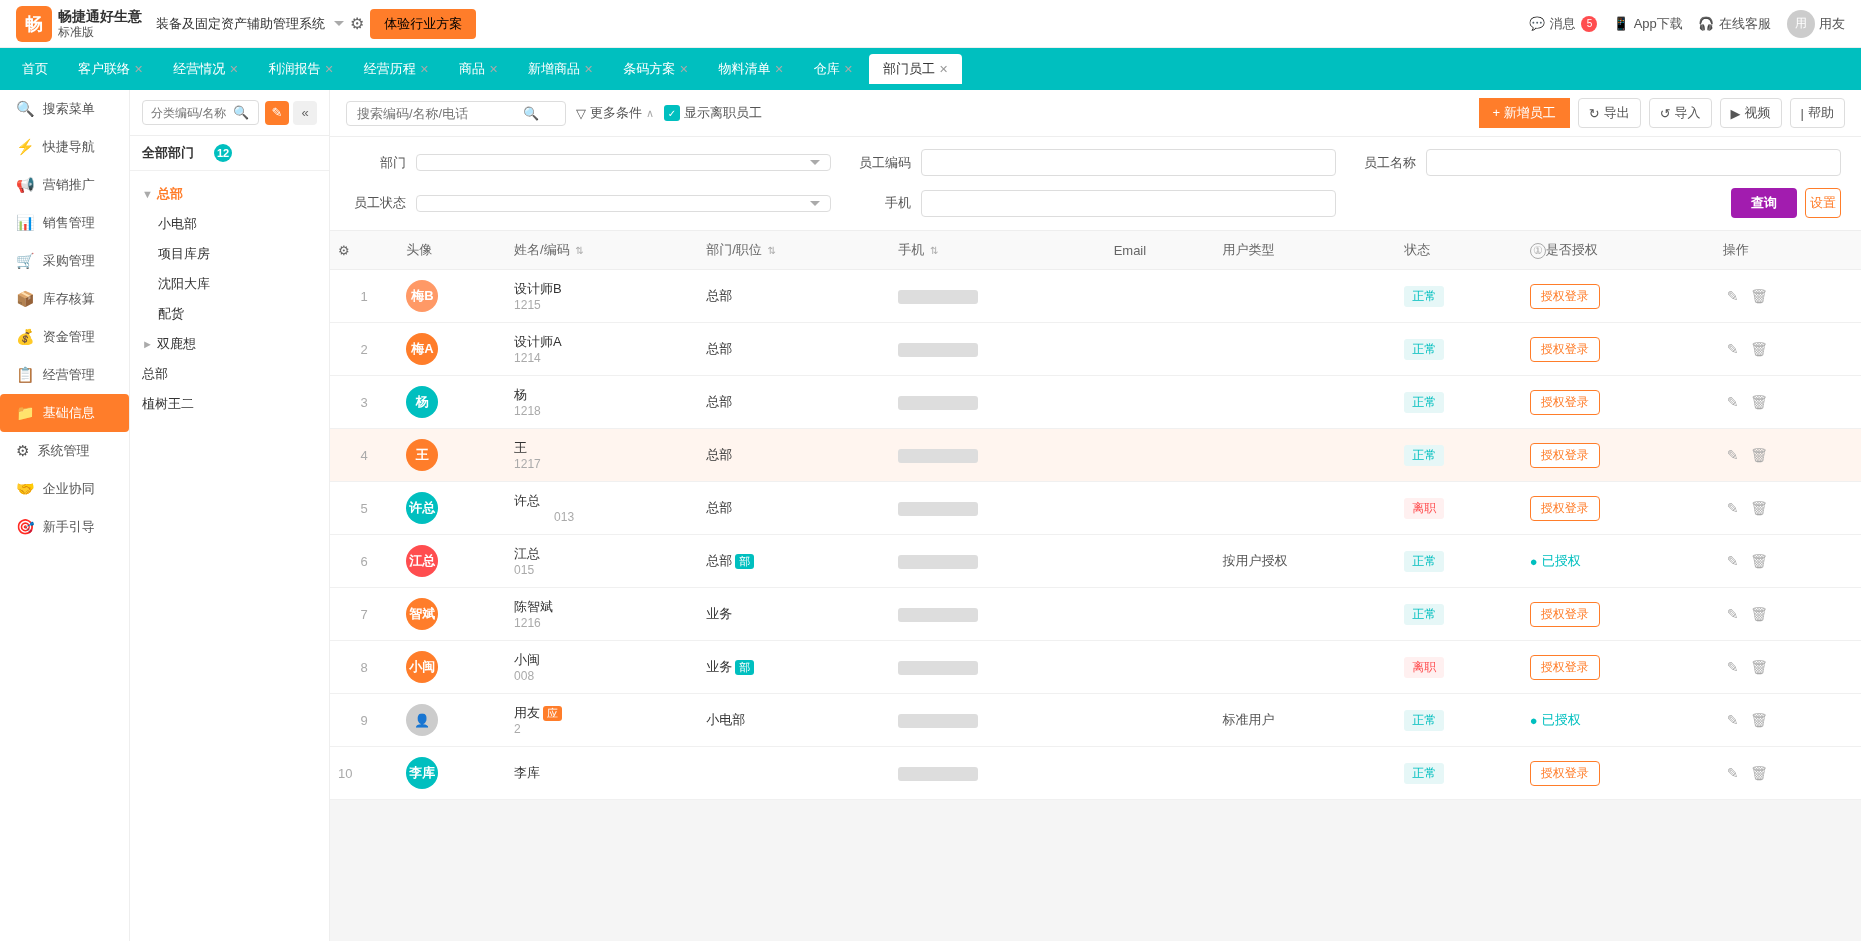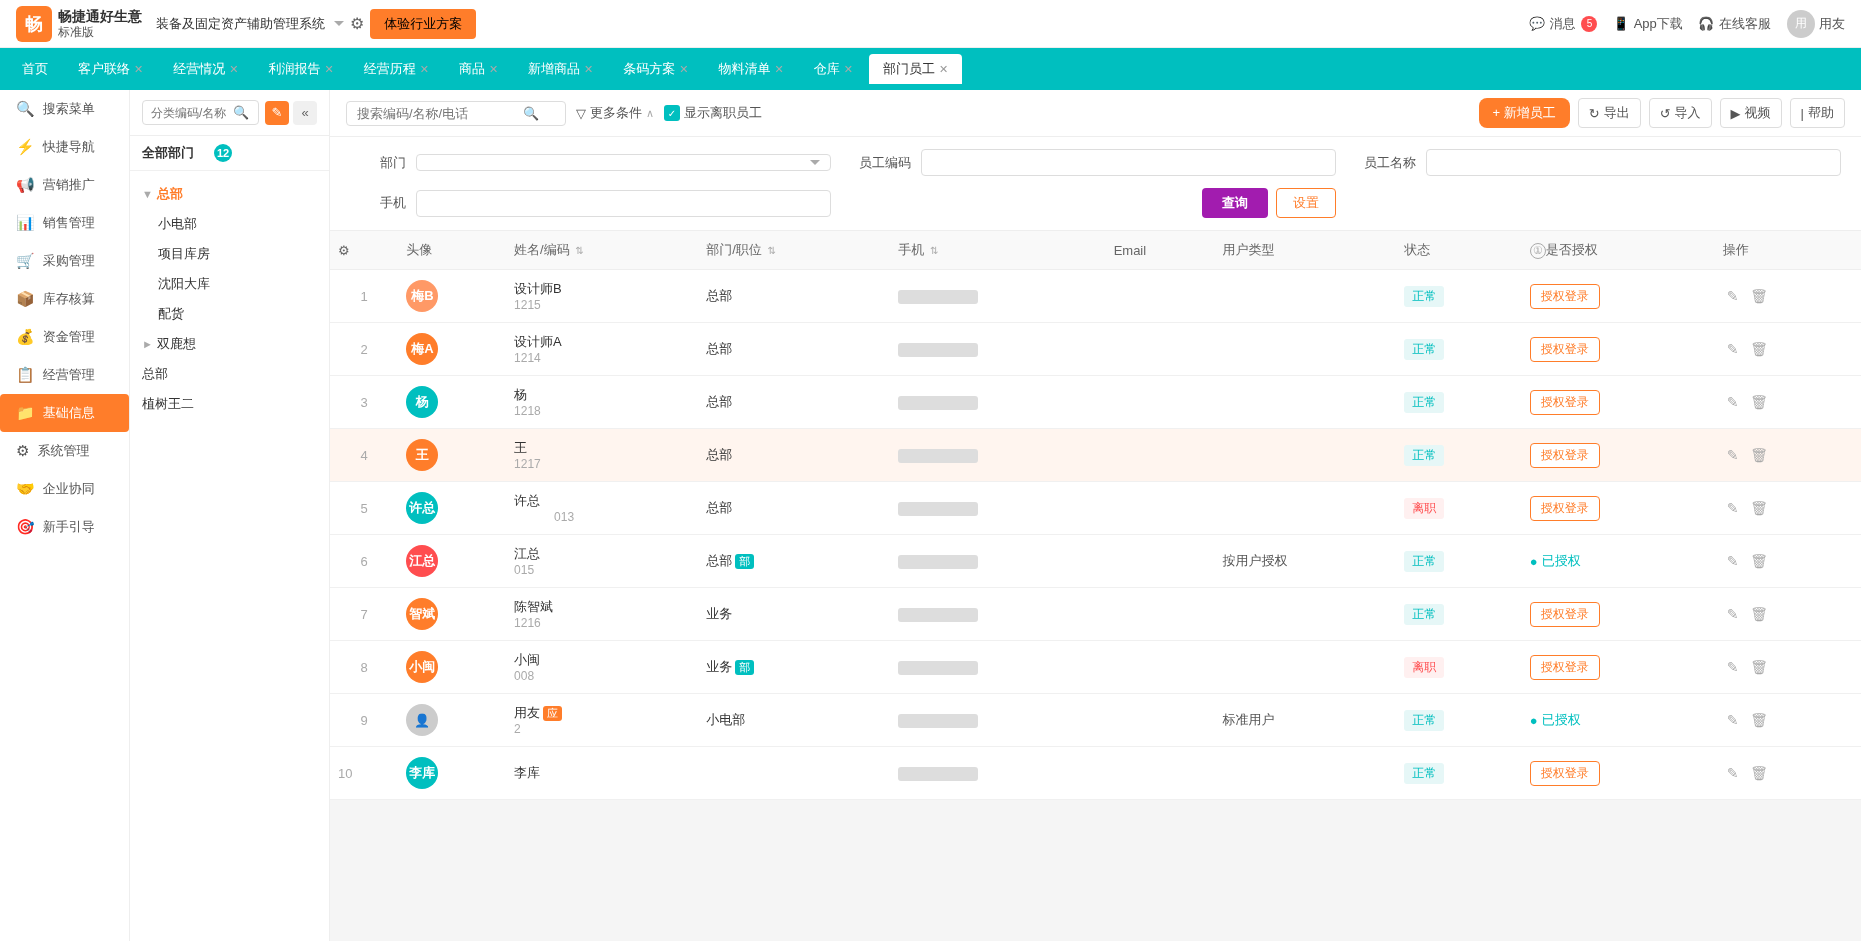--- a/index.html
+++ b/index.html
@@ -58,32 +58,32 @@
 
     
     .search-bar { background: #fff; padding: 8px 16px; display: flex; align-items: center; gap: 10px; border-bottom: 1px solid #eee; }
     .search-input-wrap { display: flex; align-items: center; border: 1px solid #ddd; border-radius: 4px; padding: 4px 10px; gap: 6px; min-width: 220px; }
     .search-input-wrap input { border: none; outline: none; font-size: 13px; width: 160px; color: #999; }
     .filter-btn { display: flex; align-items: center; gap: 4px; color: #555; cursor: pointer; font-size: 13px; }
     .filter-btn .arrow { font-size: 11px; color: #aaa; }
     .show-former { display: flex; align-items: center; gap: 4px; color: #555; font-size: 13px; cursor: pointer; }
     .checkbox-icon { width: 16px; height: 16px; border-radius: 3px; background: #00bfbf; display: flex; align-items: center; justify-content: center; color: #fff; font-size: 10px; }
     .top-right-actions { margin-left: auto; display: flex; align-items: center; gap: 8px; }
-    .btn-add { background: #ff7d2a; color: #fff; border: none; border-radius: 8px; padding: 6px 14px; cursor: pointer; font-size: 13px; display: flex; align-items: center; gap: 4px; }
+    .btn-add { background: #ff7d2a; color: #fff; border: none; border-radius: 0; padding: 6px 14px; cursor: pointer; font-size: 13px; display: flex; align-items: center; gap: 4px; }
     .btn-outline { border: 1px solid #ddd; background: #fff; border-radius: 4px; padding: 5px 10px; cursor: pointer; font-size: 13px; display: flex; align-items: center; gap: 4px; color: #555; }
 
     
     .filter-form { background: #fff; padding: 12px 20px; border-bottom: 1px solid #eee; display: grid; grid-template-columns: 1fr 1fr 1fr; gap: 12px 24px; align-items: center; }
     .form-row { display: flex; align-items: center; gap: 10px; }
     .form-label { color: #555; font-size: 13px; white-space: nowrap; width: 56px; text-align: right; }
     .form-control { flex: 1; border: 1px solid #ddd; border-radius: 4px; padding: 5px 10px; font-size: 13px; outline: none; color: #333; }
     .form-select { flex: 1; border: 1px solid #ddd; border-radius: 4px; padding: 5px 10px; font-size: 13px; outline: none; color: #999; background: #fff; display: flex; align-items: center; justify-content: space-between; cursor: pointer; }
     .form-actions { display: flex; gap: 8px; justify-content: flex-end; align-items: center; }
     .btn-query { background: #a21caf; color: #fff; border: none; border-radius: 4px; padding: 6px 20px; cursor: pointer; font-size: 13px; font-weight: bold; }
-    .btn-set { background: #fff; color: #ff7d2a; border: 1px solid #ff7d2a; border-radius: 4px; padding: 5px 16px; cursor: pointer; font-size: 13px; }
+    .btn-set { background: #fff; color: #ff7d2a; border: 1px solid #ff7d2a; border-radius: 4px; padding: 5px 4px; cursor: pointer; font-size: 13px; }
 
     
     .table-wrap { flex: 1; overflow: auto; padding: 0 0 0 0; }
     table { width: 100%; border-collapse: collapse; background: #fff; font-size: 13px; }
     thead tr { background: #f9f9f9; border-bottom: 1px solid #eee; }
     th { padding: 10px 8px; color: #666; font-weight: normal; text-align: left; border-bottom: 1px solid #eee; white-space: nowrap; }
     td { padding: 10px 8px; color: #333; border-bottom: 1px solid #f0f0f0; vertical-align: middle; }
     tr.highlighted td { background: #fff5ef; }
     .avatar-circle { width: 32px; height: 32px; border-radius: 50%; display: flex; align-items: center; justify-content: center; color: #fff; font-size: 13px; font-weight: bold; flex-shrink: 0; }
     .status-badge { display: inline-block; padding: 2px 8px; border-radius: 3px; font-size: 12px; }
@@ -296,20 +296,27 @@
             <span class="arrow-down"></span>
           </div>
         </div>
         <div class="form-row">
           <span class="form-label">员工编码</span>
           <input class="form-control" type="text" style="">
         </div>
         <div class="form-row">
           <span class="form-label">员工名称</span>
           <input class="form-control" type="text" style="">
+        </div>
+        <div class="form-row">
+          <span class="form-label">员工状态</span>
+          <div class="form-select">
+            <span></span>
+            <span class="arrow-down"></span>
+          </div>
         </div>
         <div class="form-row">
           <span class="form-label">手机</span>
           <input class="form-control" type="text" style="">
         </div>
         <div class="form-actions">
           <button class="btn-query">查询</button>
           <button class="btn-set">设置</button>
         </div>
       </div>

